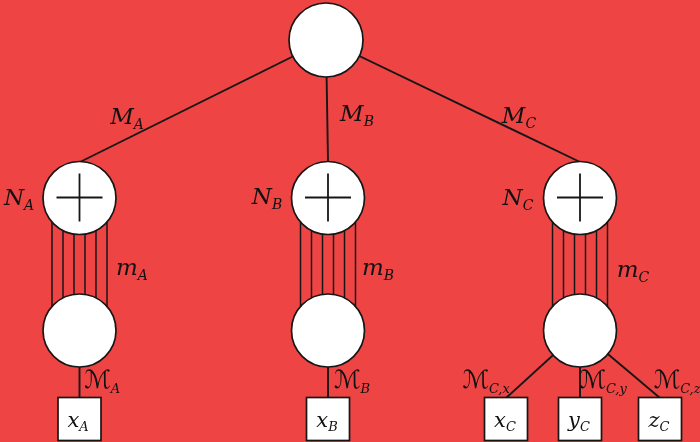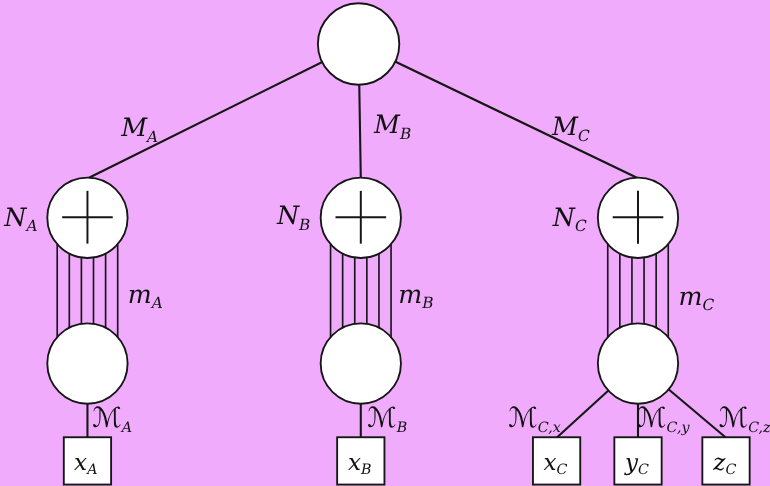--- a/index.html
+++ b/index.html
@@ -4,21 +4,21 @@
 <style>
   html, body {
     margin: 0;
     padding: 0;
     background: #ffffff;
   }
   .frame {
     position: relative;
     width: 700px;
     height: 442px;
-    background: #f0abfc;
+    background: #ef4444;
     overflow: hidden;
     font-family: "DejaVu Serif", serif;
   }
   svg { display: block; }
   .edge {
     stroke: #161616;
     stroke-width: 1.9;
     fill: none;
   }
   .bundle-line {

